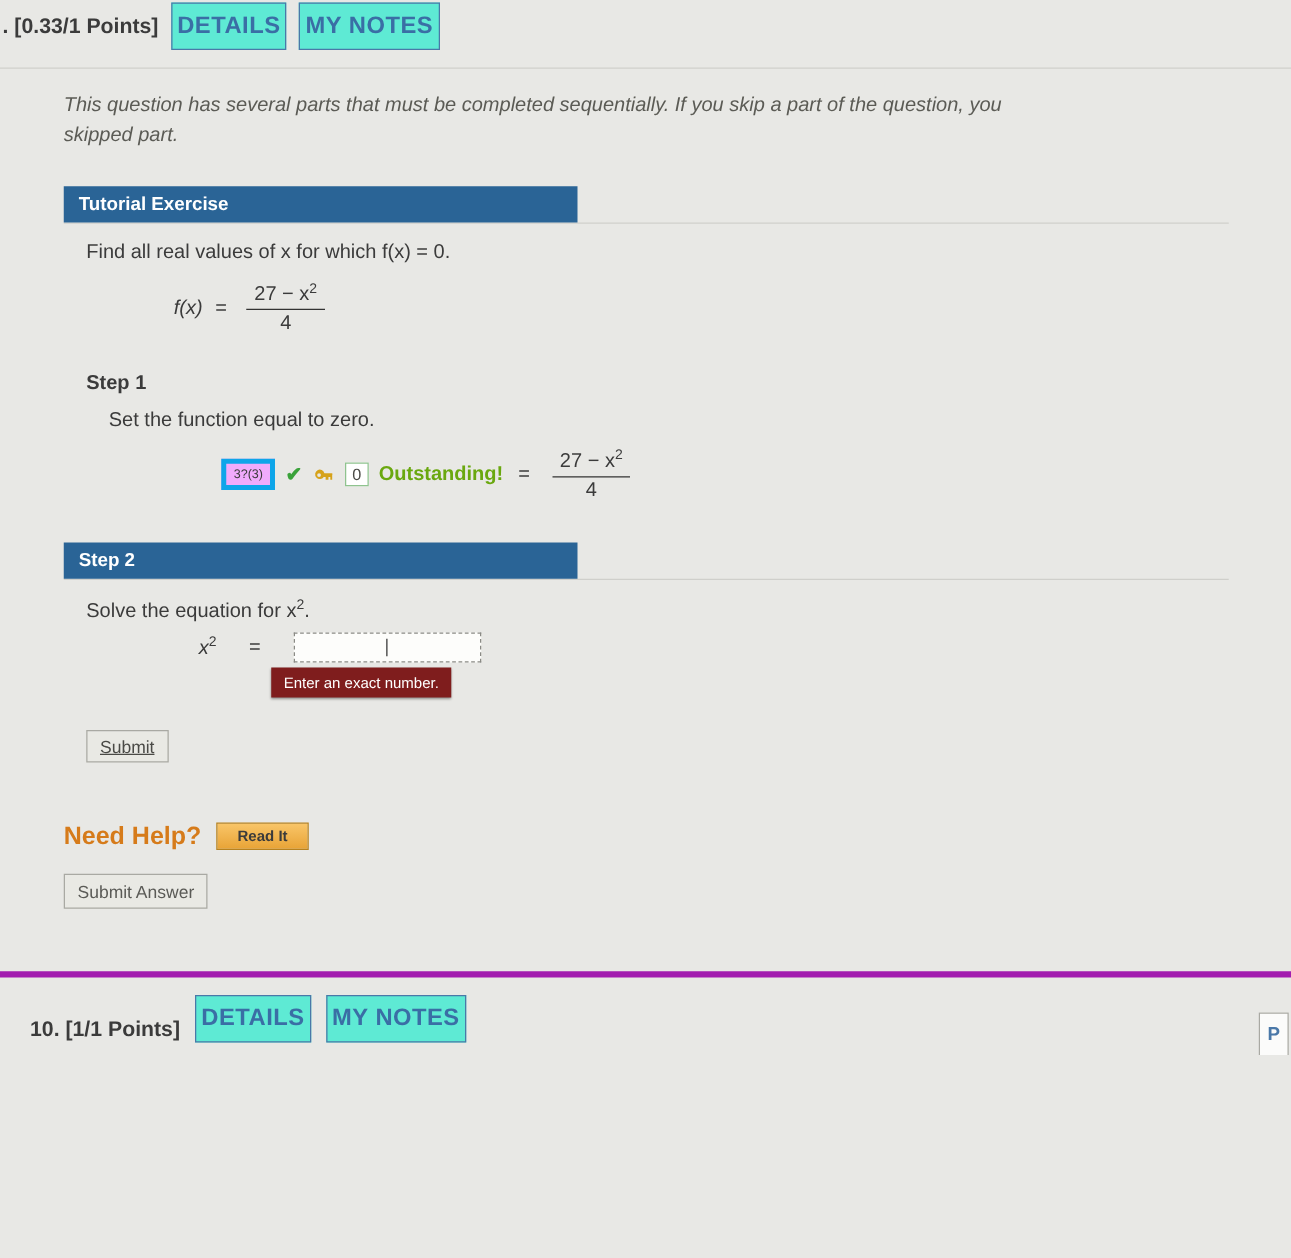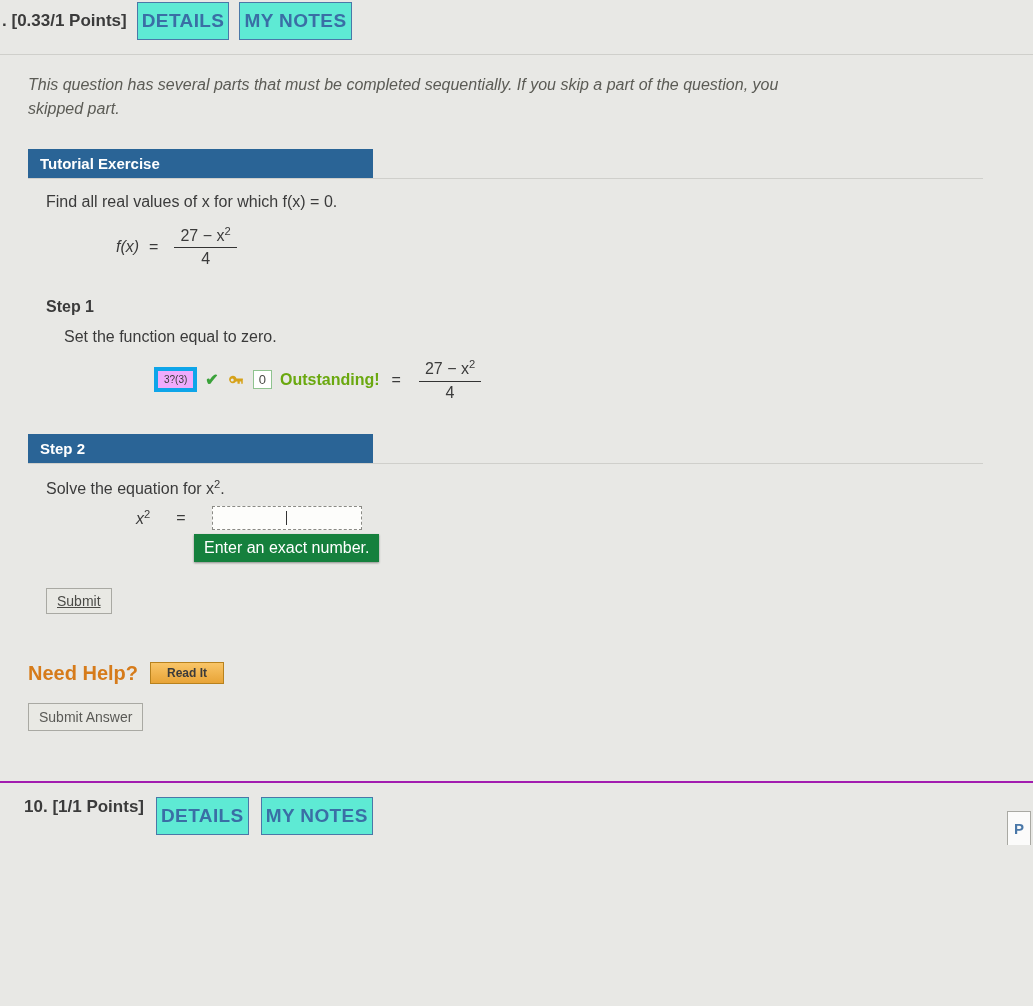--- a/index.html
+++ b/index.html
@@ -30,36 +30,37 @@
       color: #3a6ea5;
       background: #5eead4;
       padding: 7px 4px;
       font-size: 19px;
       font-weight: 600;
       letter-spacing: .4px;
       cursor: pointer;
     }
     .content {
       padding: 18px 50px 20px 28px;
+      margin-left: 23px;
     }
     .instr {
       font-style: italic;
       color: #5b5b55;
       font-size: 16px;
       line-height: 1.5;
       margin-bottom: 28px;
     }
     .section-bar {
       background: #2a6496;
       color: #fff;
       font-weight: bold;
       font-size: 15px;
       padding: 6px 12px;
       display: inline-block;
-      width: 345px;
+      width: 411px;
       margin-bottom: 0;
     }
     .section-body {
       border-top: 1px solid #cfcfcb;
       padding: 14px 8px 24px 18px;
       font-size: 16px;
       color: #3b3b3b;
     }
     .math-line { margin: 14px 0 6px 70px; display: flex; align-items: center; gap: 6px; }
     .fx { font-style: italic; }
@@ -94,21 +95,21 @@
     .input-wrap { position: relative; margin: 8px 0 0 90px; width: 260px; }
     .inp-row { display: flex; align-items: center; gap: 22px; }
     .dashed-input {
       border: 1px dashed #8a8a85;
       width: 150px; height: 24px;
       display: inline-flex; align-items: center; justify-content: center;
       background: #fdfdfb;
     }
     .cursor { border-left: 1px solid #333; height: 14px; }
     .tooltip {
-      background: #15803d; color: #fff; font-size: 16px;
+      background: #7f1d1d; color: #fff; font-size: 12px;
       padding: 5px 10px; display: inline-block; margin-top: 4px;
       margin-left: 58px;
       box-shadow: 0 1px 2px rgba(0,0,0,.4);
     }
     .btn-row { margin: 26px 0 10px 0; display: flex; gap: 6px; }
     .gray-btn {
       border: 1px solid #a9a9a3;
       background: #e9e9e4;
       color: #4a4a46;
       padding: 4px 10px;
@@ -130,23 +131,23 @@
     .submit-answer {
       border: 1px solid #a9a9a3;
       background: #e9e9e4;
       color: #5a5a56;
       padding: 5px 10px;
       font-size: 14px;
       cursor: pointer;
       margin-bottom: 20px;
     }
     .q10-row {
-      display: flex; align-items: flex-start; gap: 12px;
+      display: flex; align-items: flex-end; gap: 12px;
       padding: 14px 0 10px 22px;
-      border-top: 2px solid #a21caf;
+      border-top: 5px solid #a21caf;
       margin-top: 10px;
     }
     .right-hidden { position: absolute; right: 2px; bottom: 8px; }
     .r-btn {
       border: 1px solid #a9a9a3; background: #fbfbfa; padding: 8px 6px;
       color: #4a78a8; font-weight: 600;
     }
     .outer { position: relative; }
   </style>
 </head>

